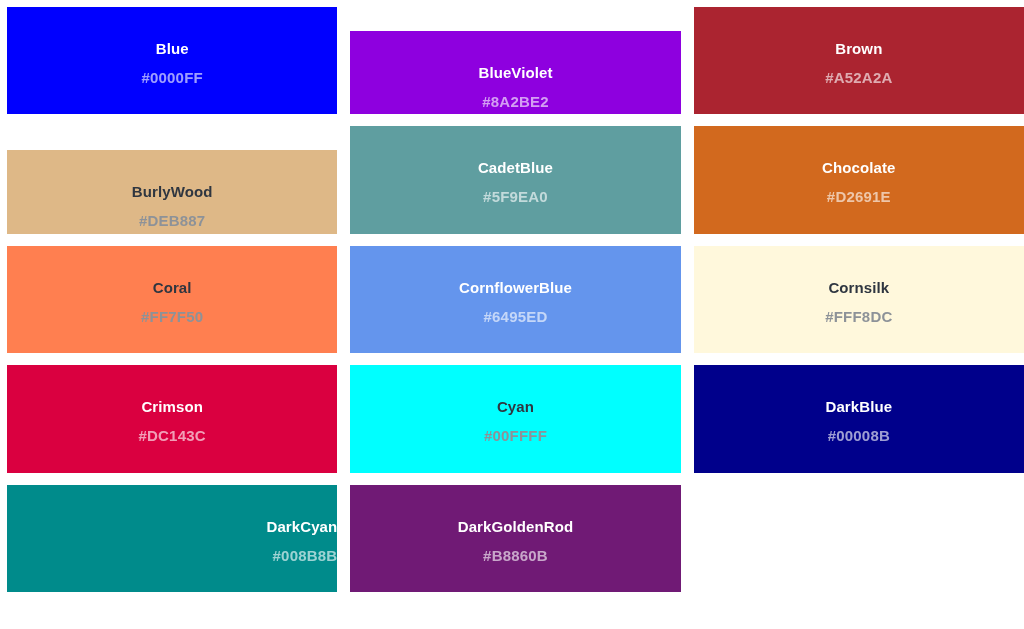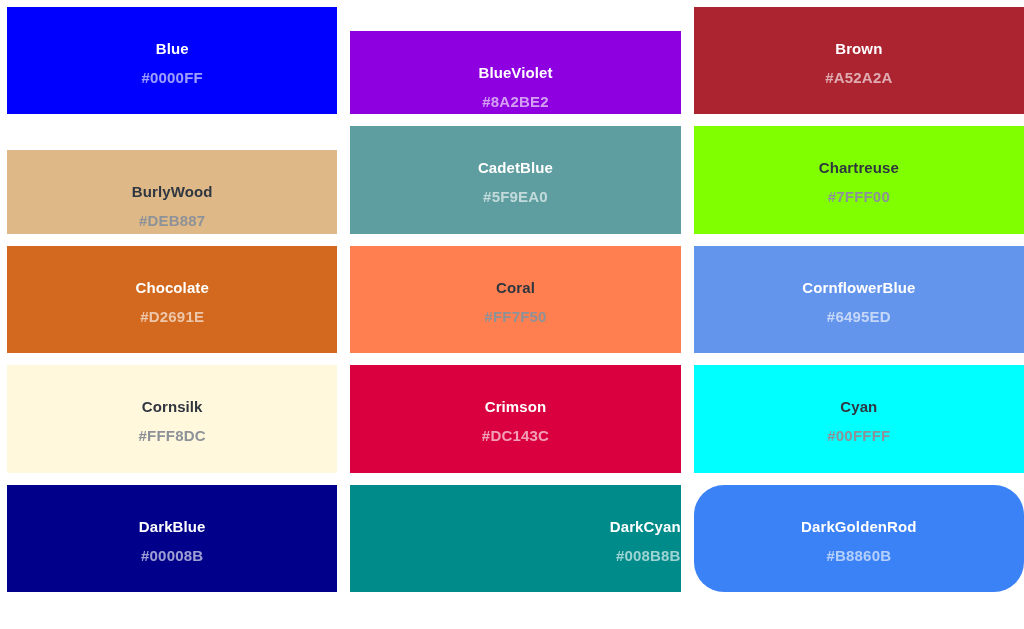--- a/index.html
+++ b/index.html
@@ -80,24 +80,20 @@
       <div class="swatch-hex">#A52A2A</div>
     </div>
     <div class="swatch-card ink-dark" style="background: rgb(222, 184, 135); margin-top: 24px;">
       <div class="swatch-name">BurlyWood</div>
       <div class="swatch-hex">#DEB887</div>
     </div>
     <div class="swatch-card ink-light" style="background: rgb(95, 158, 160);">
       <div class="swatch-name">CadetBlue</div>
       <div class="swatch-hex">#5F9EA0</div>
     </div>
-    <div class="swatch-card ink-dark" style="background: rgb(127, 255, 0);">
-      <div class="swatch-name">Chartreuse</div>
-      <div class="swatch-hex">#7FFF00</div>
-    </div>
     <div class="swatch-card ink-light" style="background: rgb(210, 105, 30);">
       <div class="swatch-name">Chocolate</div>
       <div class="swatch-hex">#D2691E</div>
     </div>
     <div class="swatch-card ink-dark" style="background: rgb(255, 127, 80);">
       <div class="swatch-name">Coral</div>
       <div class="swatch-hex">#FF7F50</div>
     </div>
     <div class="swatch-card ink-light" style="background: rgb(100, 149, 237);">
       <div class="swatch-name">CornflowerBlue</div>
@@ -116,17 +112,17 @@
       <div class="swatch-hex">#00FFFF</div>
     </div>
     <div class="swatch-card ink-light" style="background: rgb(0, 0, 139);">
       <div class="swatch-name">DarkBlue</div>
       <div class="swatch-hex">#00008B</div>
     </div>
     <div class="swatch-card ink-light" style="background: rgb(0, 139, 139); align-items: flex-end;">
       <div class="swatch-name">DarkCyan</div>
       <div class="swatch-hex">#008B8B</div>
     </div>
-    <div class="swatch-card ink-light" style="background: #3b82f6; border-radius: 30px;">
+    <div class="swatch-card ink-light" style="background: #701a75;">
       <div class="swatch-name">DarkGoldenRod</div>
       <div class="swatch-hex">#B8860B</div>
     </div>
   </main>
 
 </body></html>

